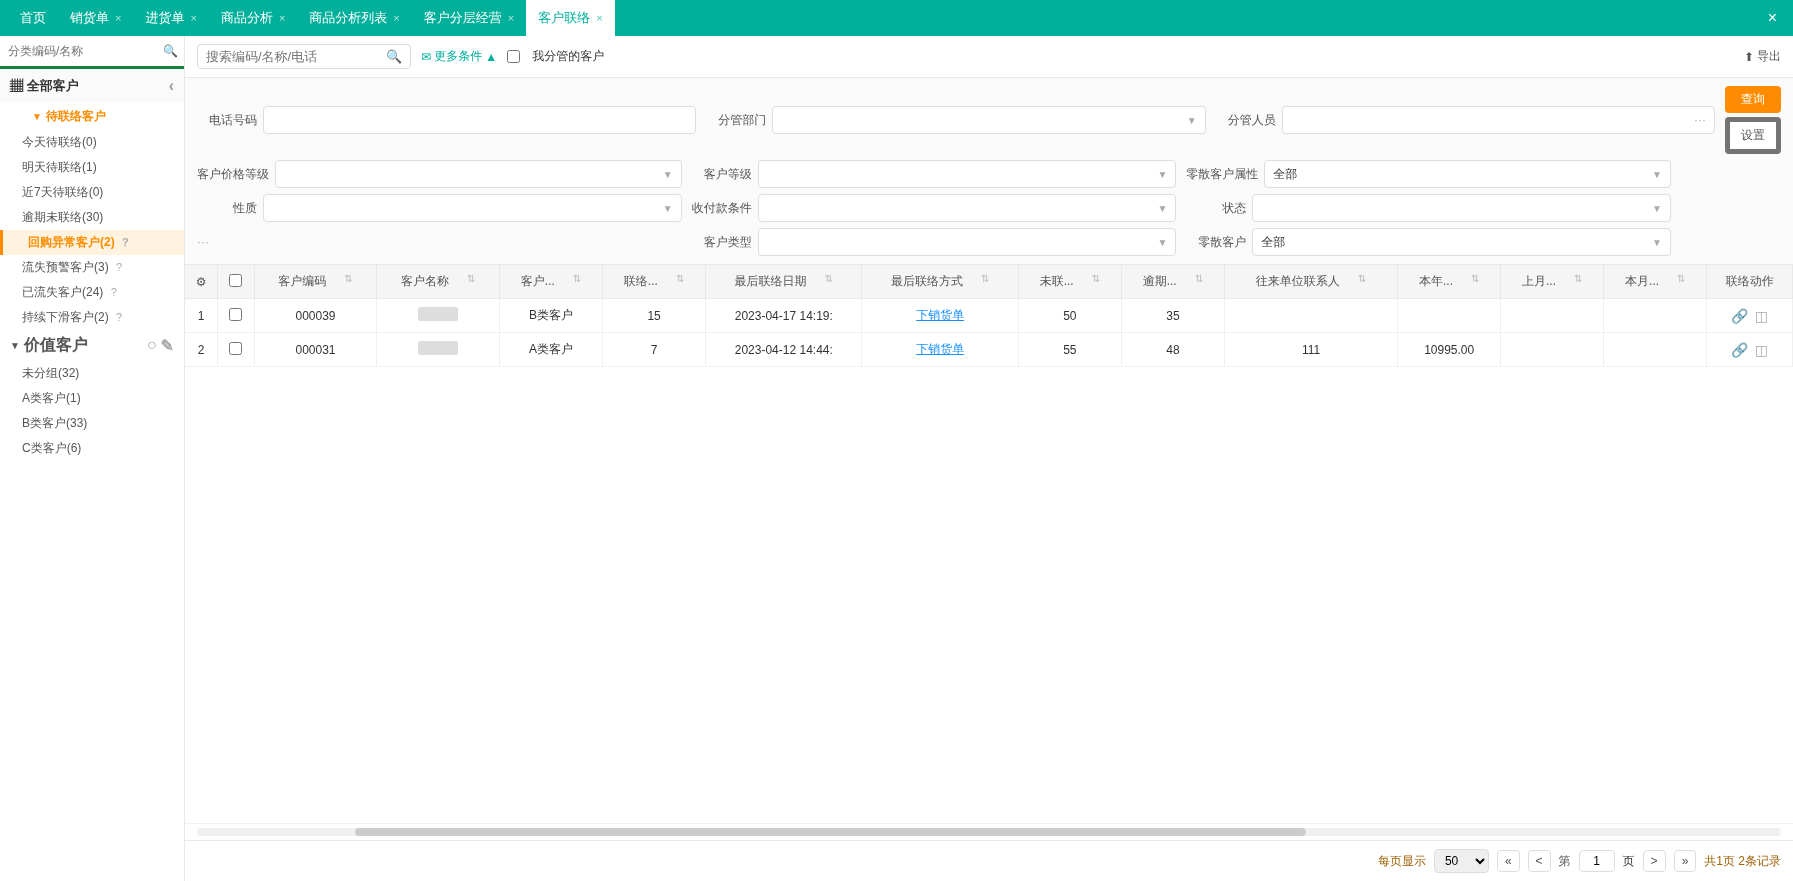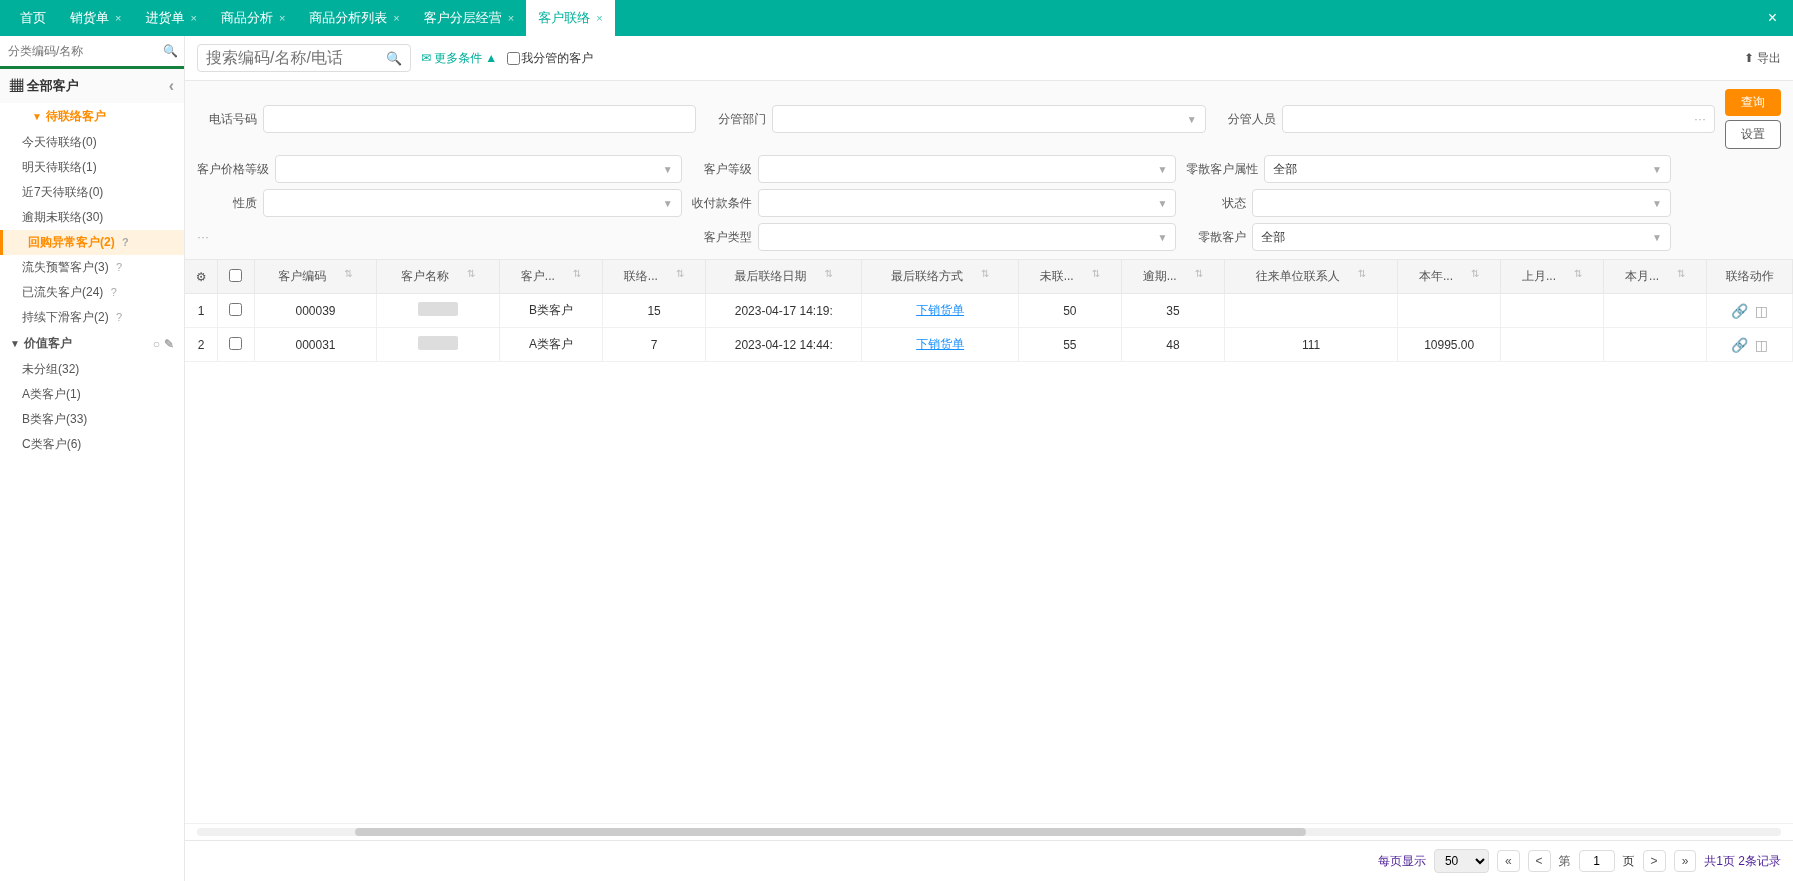--- a/index.html
+++ b/index.html
@@ -103,21 +103,21 @@
       padding: 4px 10px 4px 22px;
       cursor: pointer;
       color: #555;
       font-size: 12px;
       white-space: nowrap;
     }
     .sidebar-price-section {
       padding: 5px 10px;
       color: #555;
       font-weight: bold;
-      font-size: 12px;
+      font-size: 16px;
       display: flex;
       align-items: center;
       justify-content: space-between;
     }
     .sidebar-price-section .left { display: flex; align-items: center; }
     .sidebar-price-section .left::before { content: "▼"; font-size: 10px; margin-right: 4px; color: #555; }
 
     
     .content-area {
       flex: 1;
@@ -140,37 +140,37 @@
       display: flex;
       align-items: center;
       border: 1px solid #ddd;
       border-radius: 4px;
       padding: 4px 8px;
       min-width: 200px;
     }
     .filter-search-input input {
       border: none;
       outline: none;
-      font-size: 16px;
+      font-size: 13px;
       color: #999;
       width: 160px;
     }
     .filter-search-input .s-icon { color: #aaa; font-size: 13px; }
     .more-conditions-btn {
       color: #00b09b;
       cursor: pointer;
       display: flex;
       align-items: center;
       gap: 3px;
       font-size: 12px;
     }
     .my-customer-check {
       display: flex;
       align-items: center;
-      gap: 1px;
+      gap: 12px;
       font-size: 12px;
       cursor: pointer;
     }
     .export-btn {
       margin-left: auto;
       color: #555;
       cursor: pointer;
       font-size: 12px;
       display: flex;
       align-items: center;
@@ -227,21 +227,21 @@
       color: white;
       border: none;
       border-radius: 4px;
       padding: 5px 16px;
       cursor: pointer;
       font-size: 12px;
     }
     .btn-setting {
       background: white;
       color: #555;
-      border: 1px solid #737373;
+      border: 5px solid #737373;
       border-radius: 4px;
       padding: 5px 4px;
       cursor: pointer;
       font-size: 12px;
     }
     .filter-input {
       flex: 1;
       border: 1px solid #ddd;
       border-radius: 4px;
       padding: 4px 8px;
@@ -334,21 +334,21 @@
       color: #555;
     }
     .page-input {
       border: 1px solid #ddd;
       border-radius: 4px;
       padding: 3px 6px;
       width: 36px;
       text-align: center;
       font-size: 12px;
     }
-    .total-records { color: #4c1d95; }
+    .total-records { color: #a16207; }
 
     
     .scroll-bar-container {
       background: white;
       padding: 4px 12px;
       border-top: 1px solid #f0f0f0;
     }
     .scroll-bar-track {
       background: #f0f0f0;
       border-radius: 4px;

